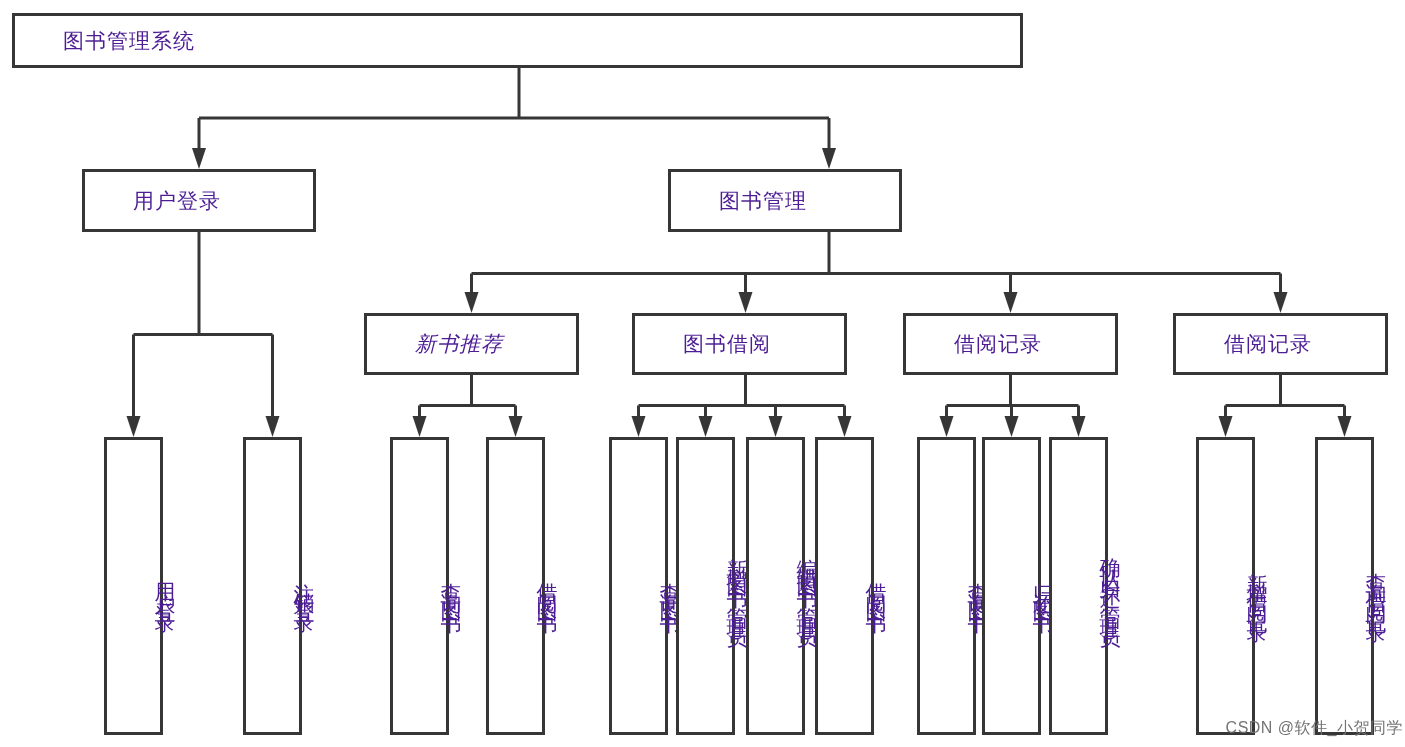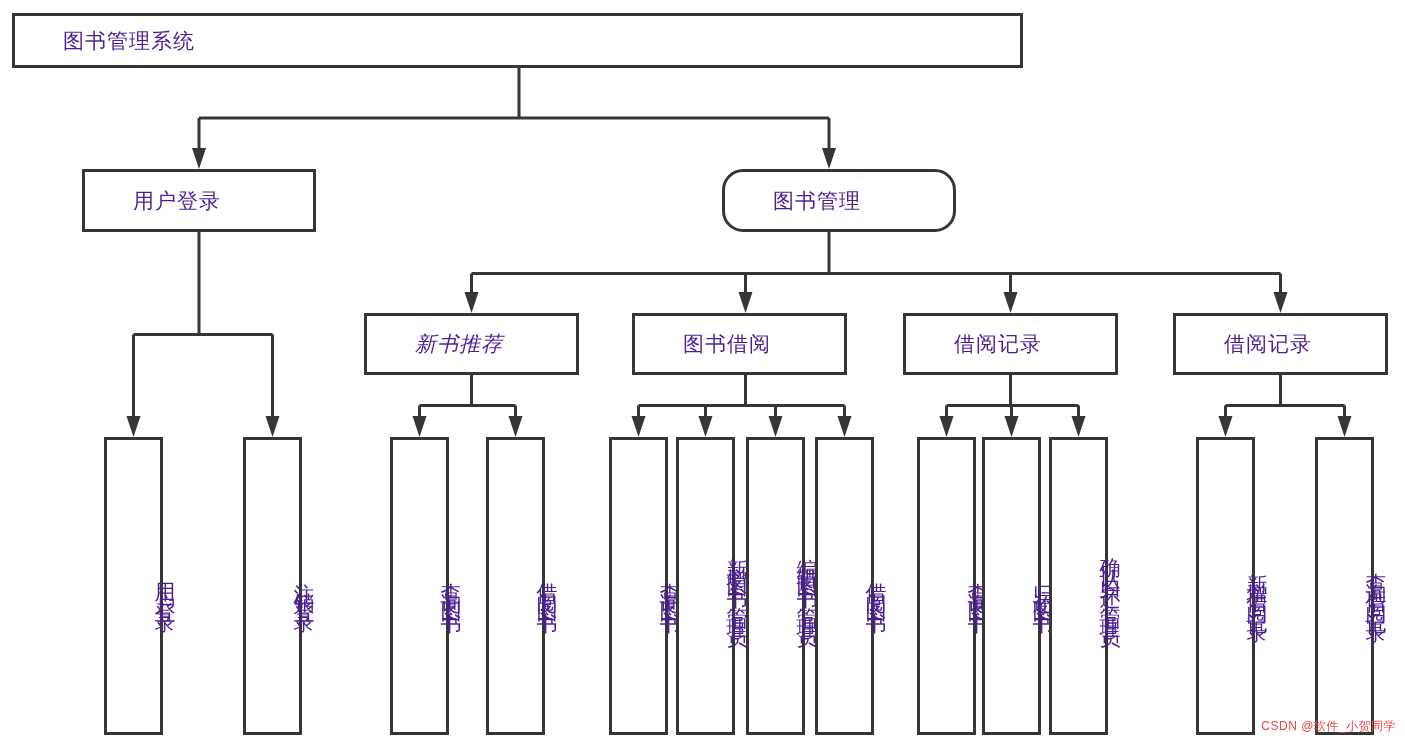--- a/index.html
+++ b/index.html
@@ -38,24 +38,24 @@
     text-orientation: mixed;
     font-size: 21px;
     letter-spacing: 10px;
     line-height: 1;
   }
   .lvl2 { width: 234px; height: 63px; top: 169px; }
   .lvl3 { width: 215px; height: 62px; top: 313px; }
   .leaf { width: 59px;  height: 298px; top: 437px; }
   .watermark {
     position: absolute;
-    right: 9px;
+    right: 2px;
     top: 718px;
-    font-size: 12px;
-    color: #ef4444;
+    font-size: 16px;
+    color: #737373;
     letter-spacing: 0.5px;
     z-index: 3;
     white-space: nowrap;
   }
 </style>
 </head>
 <body>
 
 <div class="canvas">
 
@@ -125,21 +125,21 @@
     </g>
   </svg>
 
   <div class="box" style="left:12px; top:13px; width:1011px; height:55px;">
     <span class="hlabel">图书管理系统</span>
   </div>
 
   <div class="box lvl2" style="left:82px;">
     <span class="hlabel">用户登录</span>
   </div>
-  <div class="box lvl2" style="left:722px;border-radius:21px;">
+  <div class="box lvl2" style="left:668px;">
     <span class="hlabel">图书管理</span>
   </div>
 
   <div class="box lvl3" style="left:364px;font-style:italic;">
     <span class="hlabel">新书推荐</span>
   </div>
   <div class="box lvl3" style="left:632px;">
     <span class="hlabel">图书借阅</span>
   </div>
   <div class="box lvl3" style="left:903px;">

